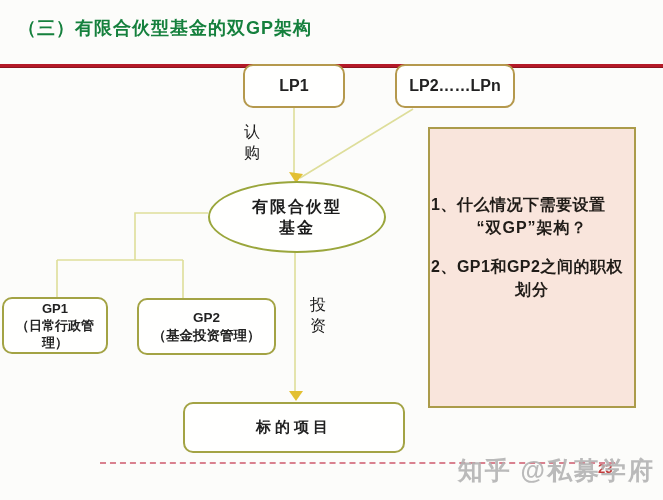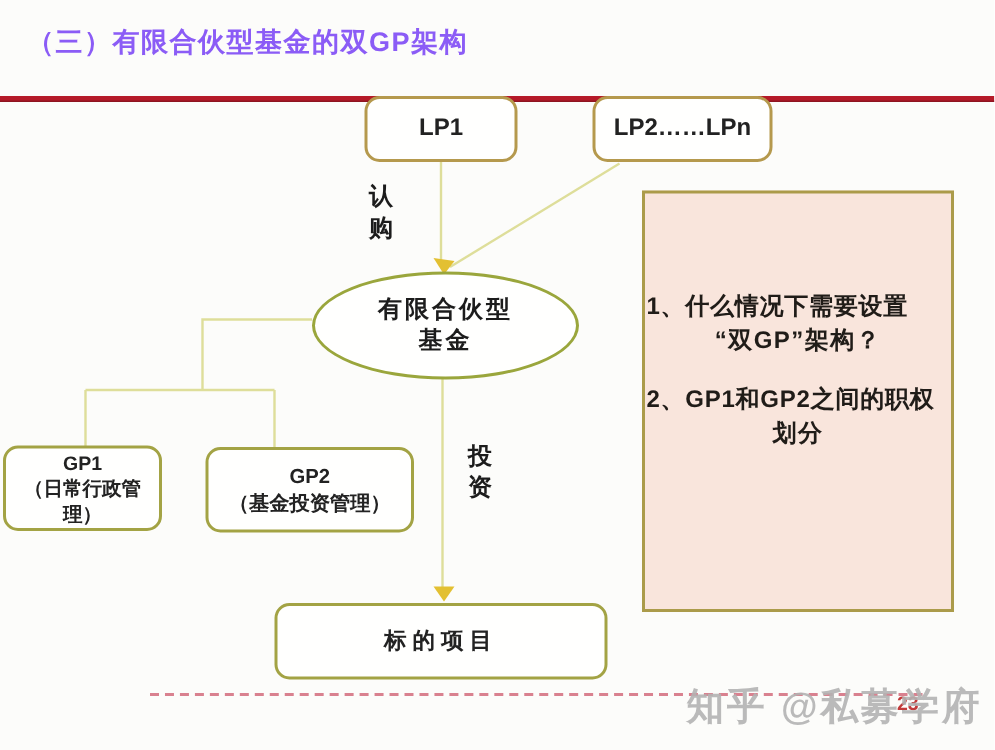--- a/index.html
+++ b/index.html
@@ -6,21 +6,21 @@
   .slide{
     position:relative;
     width:663px;height:500px;
     background:#fcfcfa;
     font-family:"Liberation Sans","DejaVu Sans",sans-serif;
     overflow:hidden;
     color:#1c1c1c;
   }
   .title{
     position:absolute;left:18px;top:16px;
-    font-size:18px;font-weight:bold;color:#8b5cf6;
+    font-size:18px;font-weight:bold;color:#15803d;
     letter-spacing:1px;
   }
   .red-rule{
     position:absolute;left:0;top:64px;width:663px;height:3px;
     background:#b51a28;
     border-bottom:1px solid #8e1420;
   }
   .connectors{position:absolute;left:0;top:0;}
   .conn{stroke:#deDE9a;stroke-width:1.6;fill:none;}
   .box{
@@ -41,22 +41,22 @@
   .target{left:183px;top:402px;width:222px;height:51px;font-size:15px;letter-spacing:4px;}
   .ellipse{
     position:absolute;left:208px;top:181px;width:178px;height:72px;
     background:#fffffe;border:2px solid #9aa63c;border-radius:50%;
     display:flex;flex-direction:column;align-items:center;justify-content:center;
     font-size:16px;font-weight:bold;line-height:21px;letter-spacing:2px;
     box-sizing:border-box;
   }
   .vlabel{
     position:absolute;width:20px;
-    font-size:16px;font-weight:bold;line-height:21px;
-    word-break:break-all;text-align:center;color:#1c1c1c;
+    font-size:16px;font-weight:normal;line-height:21px;
+    word-break:break-all;text-align:left;color:#1c1c1c;
   }
   .lbl-subscribe{left:244px;top:121px;}
   .lbl-invest{left:310px;top:294px;}
   .qbox{
     position:absolute;left:428px;top:127px;width:208px;height:281px;
     background:#f9e5dc;border:2px solid #ab9b4a;
     box-sizing:border-box;
     padding-top:64px;
     font-weight:bold;font-size:16px;color:#201c18;
   }

